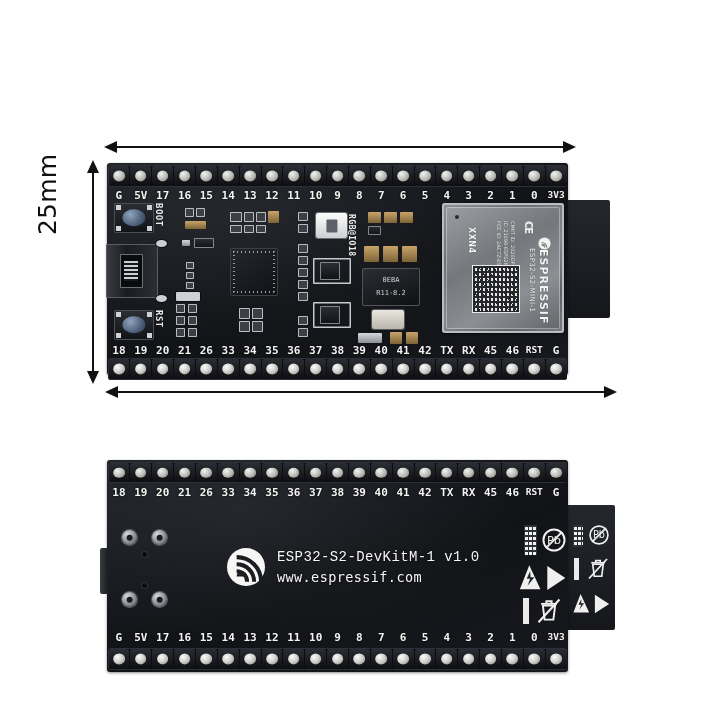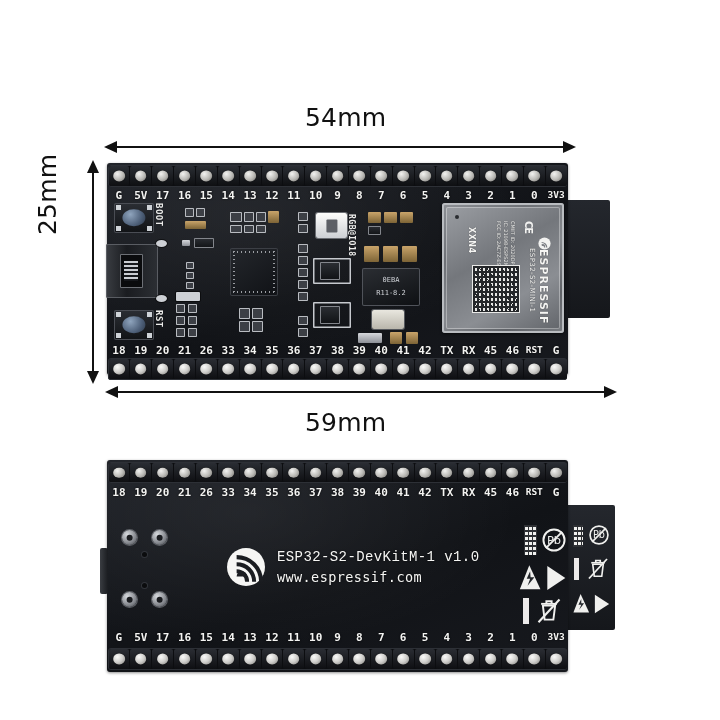--- a/index.html
+++ b/index.html
@@ -116,34 +116,32 @@
      background-image:repeating-linear-gradient(180deg,#1a1c20 0 2px,transparent 2px 5px),
                       repeating-linear-gradient(90deg,#1a1c20 0 1px,transparent 1px 4px);
      opacity:.9;}
   .white-strip{position:absolute;background:#eceaea;}
 </style>
 </head>
 <body>
 
 <div id="stage">
 
-  <div class="dim-label" style="left:305px;top:103px;">54mm</div>
   <div class="dim-line-h" style="left:110px;top:146px;width:458px;"></div>
   <div class="arrow left" style="left:104px;top:141px;"></div>
   <div class="arrow right" style="left:563px;top:141px;"></div>
 
   <div class="dim-label" style="left:33px;top:235px;transform:rotate(-90deg);transform-origin:left top;">25mm</div>
   <div class="dim-line-v" style="left:92px;top:172px;height:200px;"></div>
   <div class="arrow up" style="left:87px;top:160px;"></div>
   <div class="arrow down" style="left:87px;top:371px;"></div>
 
   <div class="dim-line-h" style="left:113px;top:391px;width:494px;"></div>
   <div class="arrow left" style="left:105px;top:386px;"></div>
   <div class="arrow right" style="left:604px;top:386px;"></div>
-  <div class="dim-label" style="left:305px;top:408px;">59mm</div>
 
   <div>
 
     <div class="antenna" style="left:565px;top:200px;width:45px;height:118px;"></div>
 
     <div class="board" style="left:107px;top:163px;width:461px;height:212px;"></div>
 
     <div class="pinstrip" style="left:108px;top:165px;width:459px;height:22px;">
       <div class="pin"></div>
         <div class="pin"></div>

